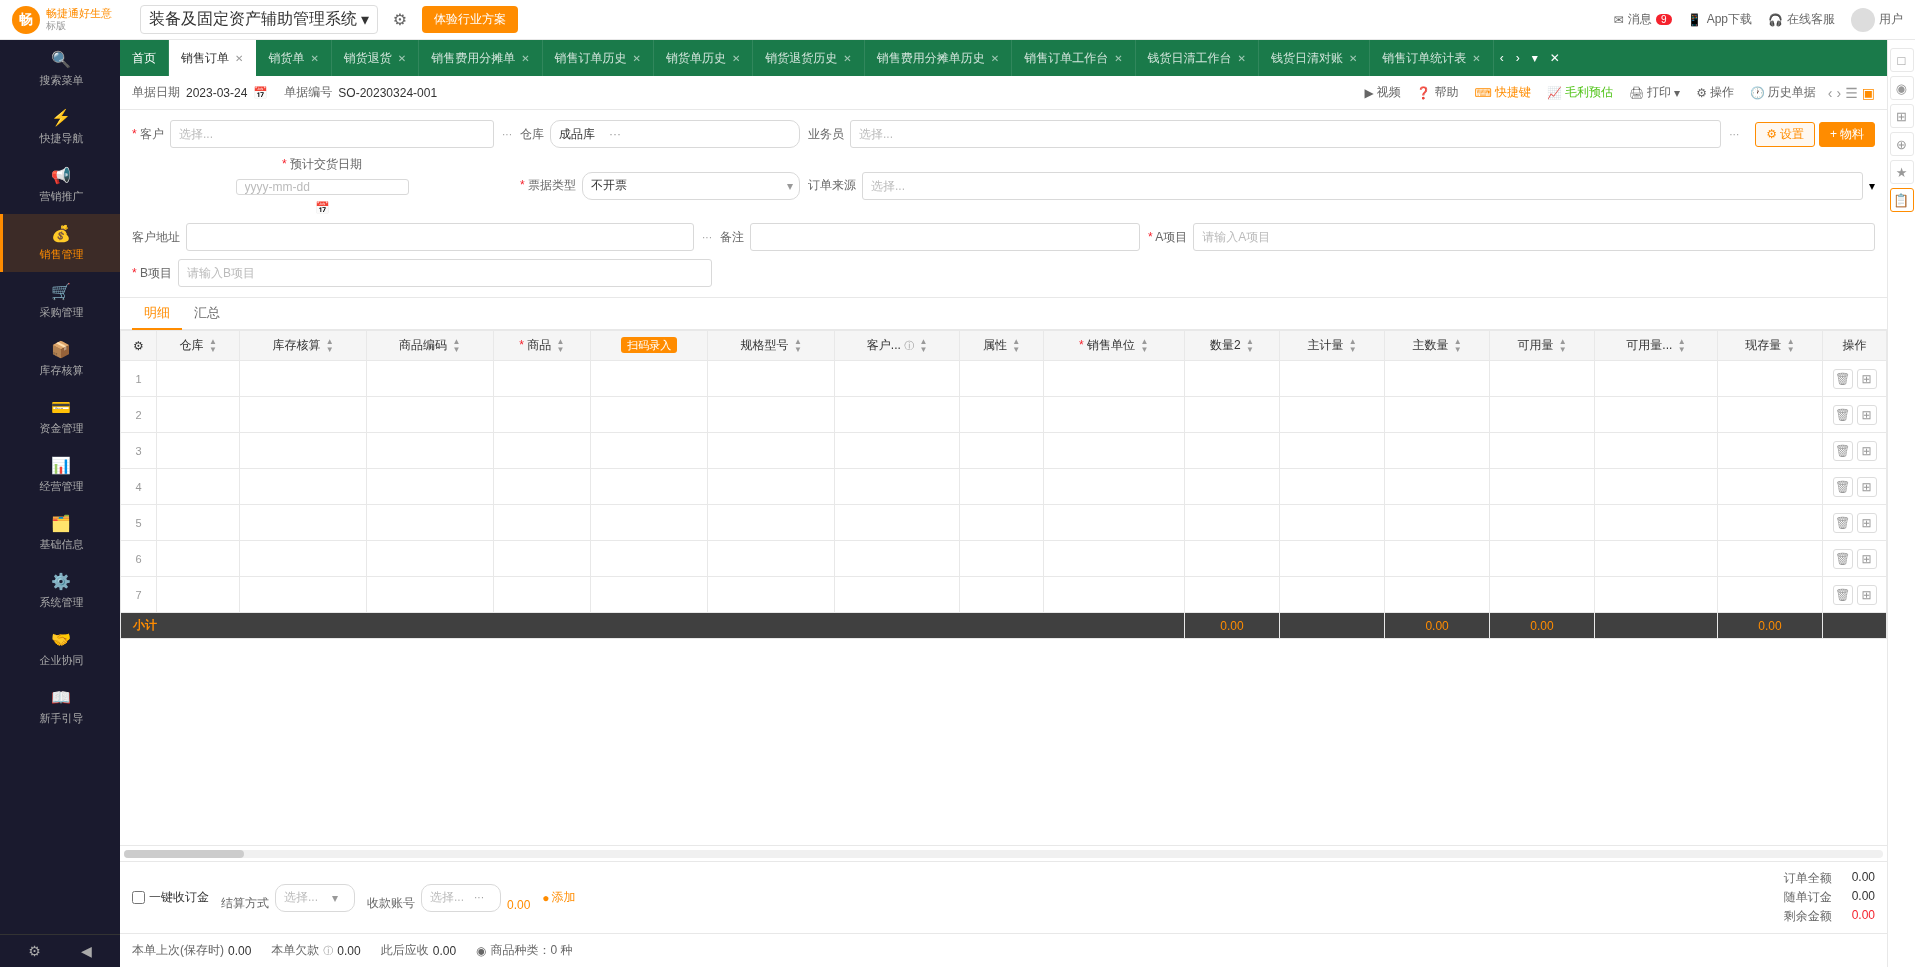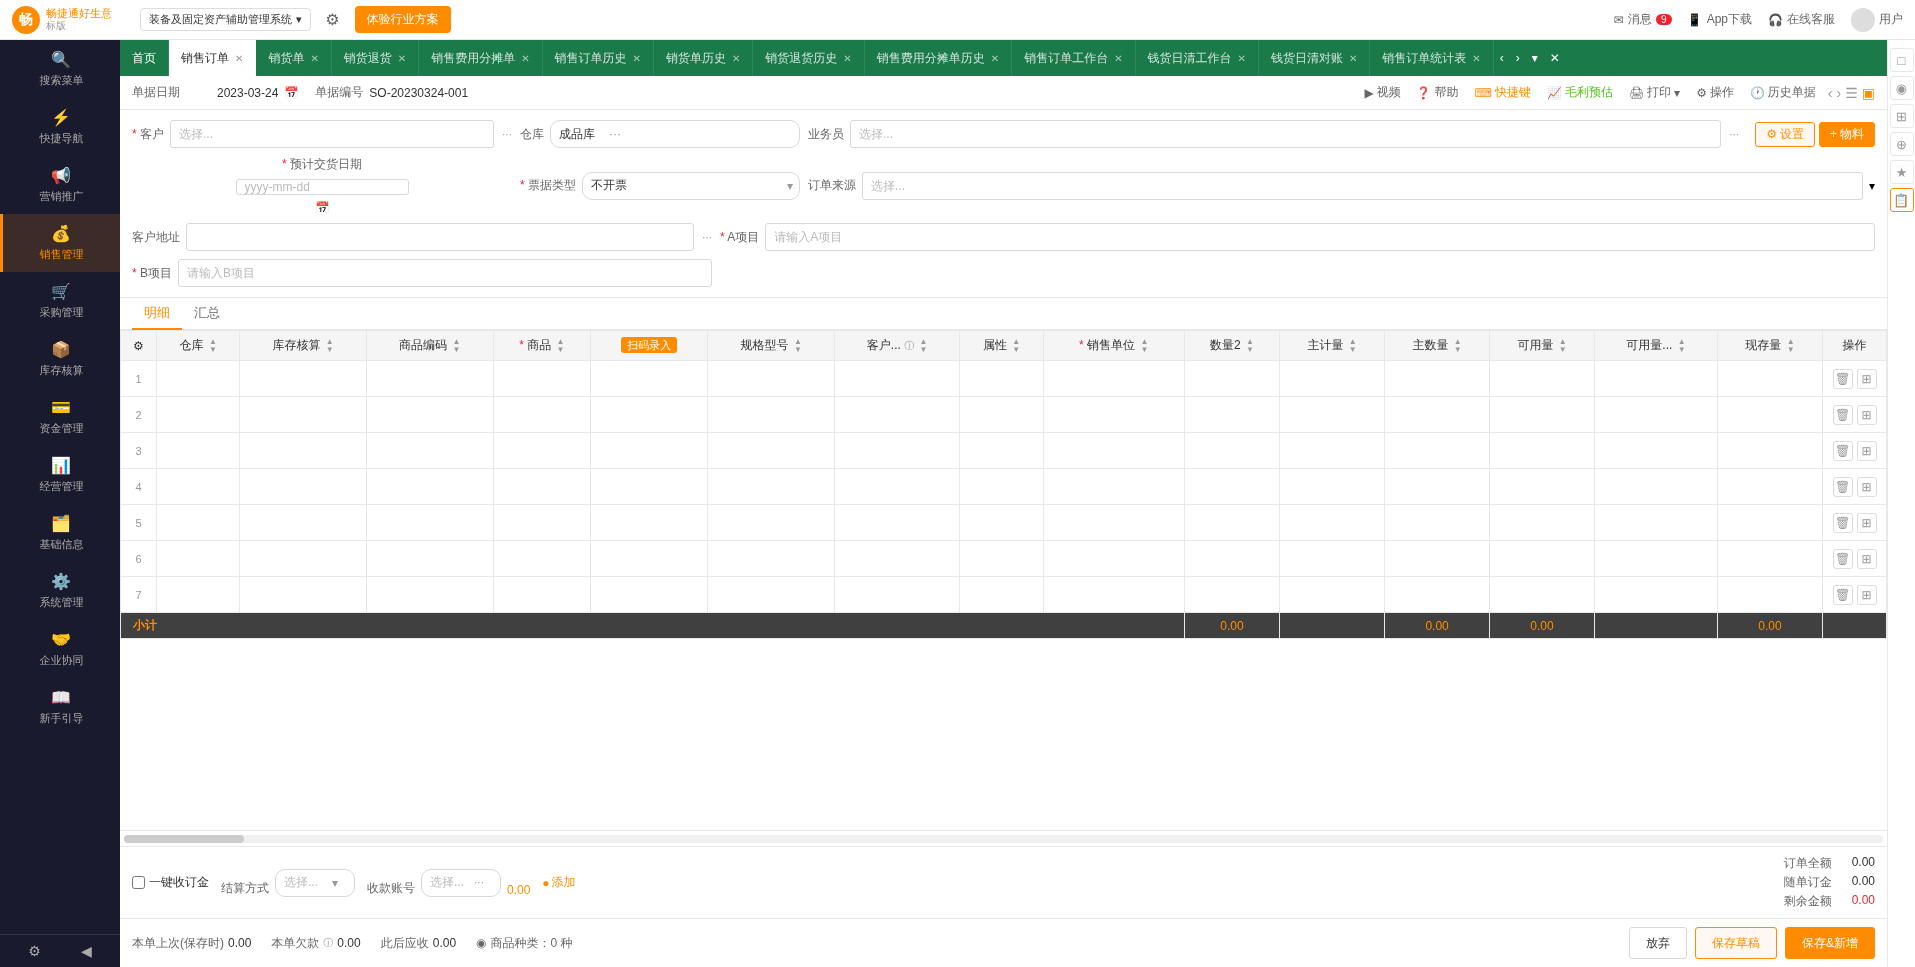--- a/index.html
+++ b/index.html
@@ -13,21 +13,21 @@
       align-items: center;
       padding: 0 12px;
       border-bottom: 1px solid #e8e8e8;
       justify-content: space-between;
       flex-shrink: 0;
     }
     .top-bar-left { display: flex; align-items: center; gap: 8px; }
     .logo-area { display: flex; align-items: center; gap: 6px; width: 120px; }
     .logo-icon { width: 28px; height: 28px; background: #ff8c00; border-radius: 50%; display: flex; align-items: center; justify-content: center; color: #fff; font-size: 14px; font-weight: bold; }
     .logo-text { font-size: 11px; color: #ff8c00; line-height: 1.2; }
-    .system-title { display: flex; align-items: center; gap: 4px; font-size: 11px; color: #333; border: 1px solid #ddd; border-radius: 4px; padding: 3px 8px; cursor: pointer; }
+    .system-title { display: flex; align-items: center; gap: 4px; font-size: 16px; color: #333; border: 1px solid #ddd; border-radius: 4px; padding: 3px 8px; cursor: pointer; }
     .settings-btn { width: 28px; height: 28px; display: flex; align-items: center; justify-content: center; cursor: pointer; color: #666; font-size: 16px; }
     .industry-btn { background: #ff8c00; color: #fff; border: none; border-radius: 4px; padding: 5px 12px; font-size: 12px; cursor: pointer; }
     .top-bar-right { display: flex; align-items: center; gap: 16px; font-size: 12px; color: #666; }
     .top-right-item { display: flex; align-items: center; gap: 4px; cursor: pointer; }
     .badge { background: #f5222d; color: #fff; border-radius: 10px; padding: 0 4px; font-size: 10px; min-width: 16px; text-align: center; }
     .user-avatar { width: 24px; height: 24px; background: #ddd; border-radius: 50%; }
 
     
     .main-layout { display: flex; flex: 1; overflow: hidden; }
 
@@ -376,21 +376,21 @@
       <div class="tab-nav-btn">‹</div>
       <div class="tab-nav-btn">›</div>
       <div class="tab-nav-btn">▾</div>
       <div class="tab-nav-btn">✕</div>
     </div>
 
     <div class="toolbar">
       <div class="toolbar-left">
         <div class="toolbar-field">
           <label>单据日期</label>
-          <span style="color:#333;margin-left:31px;">2023-03-24</span>
+          <span style="color:#333;">2023-03-24</span>
           <span style="color:#999; cursor:pointer;">📅</span>
         </div>
         <div class="toolbar-field">
           <label>单据编号</label>
           <span style="color:#333;">SO-20230324-001</span>
         </div>
       </div>
       <div class="toolbar-right">
         <div class="toolbar-btn">
           <span>▶</span>
@@ -480,20 +480,24 @@
           <input class="form-input" placeholder="选择..." style="">
           <span class="sel-arrow">▾</span>
         </div>
       </div>
 
       <div class="form-row">
         <div class="form-group" style="max-width: 580px;">
           <label class="form-label">客户地址</label>
           <input class="form-input" style="flex: 1 1 0%;">
           <span class="form-dots">···</span>
+        </div>
+        <div class="form-group" style="flex:1; max-width: 420px;">
+          <label class="form-label">备注</label>
+          <input class="form-input" style="flex: 1 1 0%;">
         </div>
         <div class="form-group" style="flex:1;">
           <label class="form-label required">A项目</label>
           <input class="form-input" placeholder="请输入A项目" style="flex: 1 1 0%;">
         </div>
       </div>
 
       <div class="form-row" style="margin-bottom:0;">
         <div class="form-group" style="max-width: 580px;">
           <label class="form-label required">B项目</label>
@@ -866,25 +870,20 @@
         <span class="val">0.00</span>
       </div>
       <div class="footer-info">
         <span>此后应收</span>
         <span class="val">0.00</span>
       </div>
       <div class="footer-products">
         <span>◉</span>
         <span>商品种类：0 种</span>
       </div>
-      <div class="footer-right">
-        <button class="footer-btn">放弃</button>
-        <button class="footer-btn secondary">保存草稿</button>
-        <button class="footer-btn primary">保存&amp;新增</button>
-      </div>
     </div>
 
   </div>
 
   <div class="right-sidebar">
     <div class="right-icon">□</div>
     <div class="right-icon">◉</div>
     <div class="right-icon">⊞</div>
     <div class="right-icon">⊕</div>
     <div class="right-icon">★</div>

